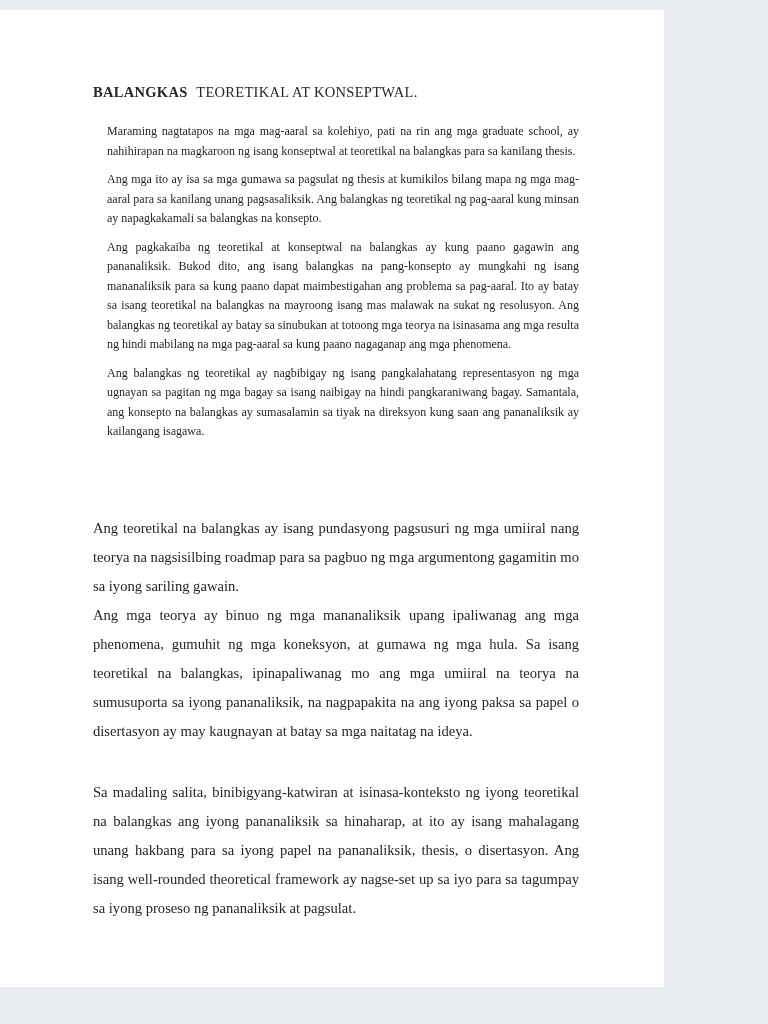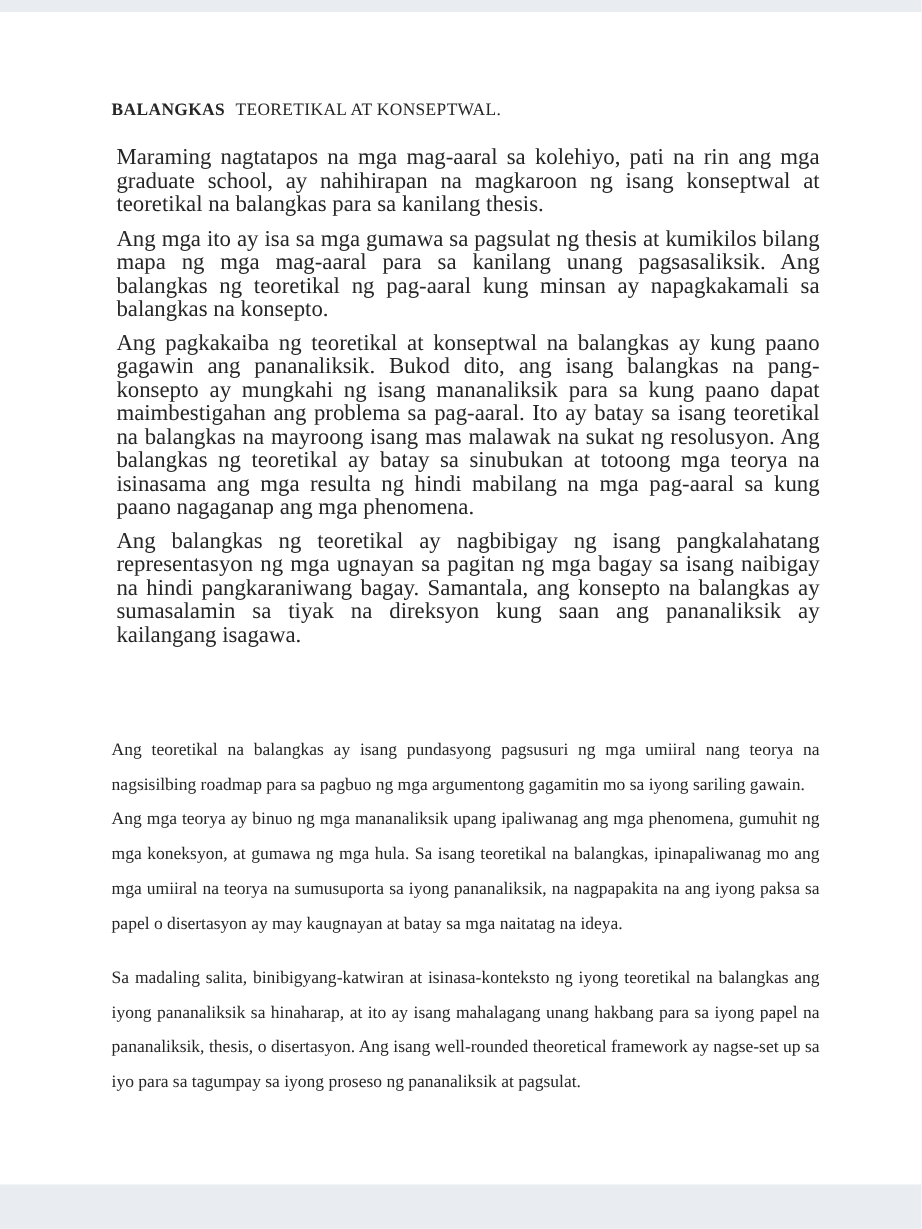--- a/index.html
+++ b/index.html
@@ -11,57 +11,57 @@
     height: 1024px;
     background: #e9edf1;
     font-family: "Liberation Serif", "DejaVu Serif", serif;
     position: relative;
     overflow: hidden;
   }
   .page {
     position: absolute;
     top: 10px;
     left: 0;
-    width: 768px;
+    width: 664px;
     height: 977px;
     background: #ffffff;
     box-sizing: border-box;
     padding: 74px 85px 0 93px;
     color: #262626;
   }
   .doc-title {
     font-size: 14.5px;
     font-weight: normal;
     margin: 0 0 21px 0;
     letter-spacing: 0.3px;
   }
   .doc-title .t-bold {
     font-weight: bold;
   }
   .doc-title .t-reg {
     font-weight: normal;
     margin-left: 5px;
   }
   .section-one p {
-    font-size: 19px;
+    font-size: 12px;
     line-height: 19.5px;
     text-align: justify;
-    margin: 0 0 9px 4px;
+    margin: 0 0 9px 14px;
   }
   .section-two {
     margin-top: 72px;
   }
   .section-two p {
     font-size: 14.6px;
     line-height: 29px;
     text-align: justify;
     margin: 0;
   }
   .section-two p.spaced {
-    margin-top: 16px;
+    margin-top: 32px;
   }
 </style>
 </head>
 <body>
 
 <div class="page">
 
   <h1 class="doc-title"><span class="t-bold">BALANGKAS</span><span class="t-reg"> TEORETIKAL AT KONSEPTWAL.</span></h1>
 
   <div class="section-one">

